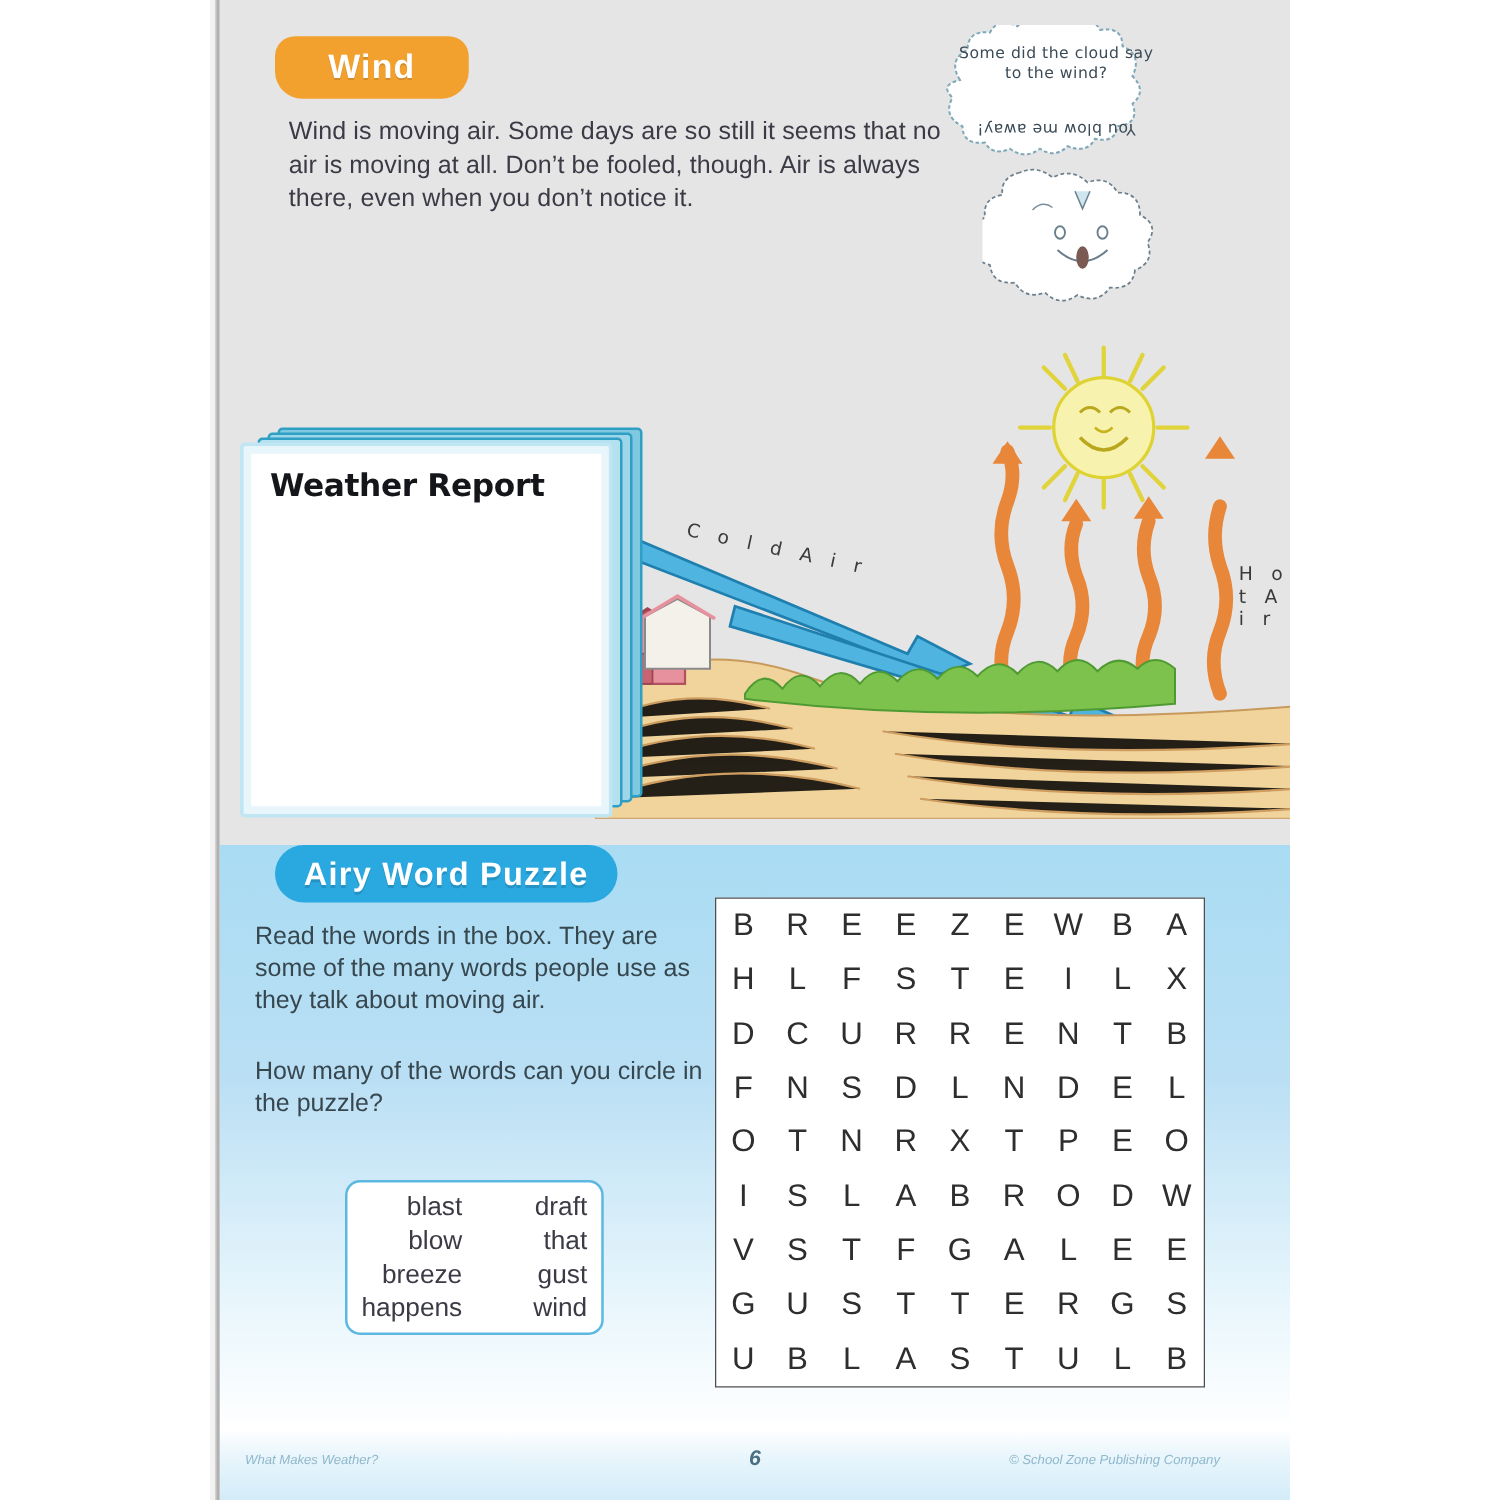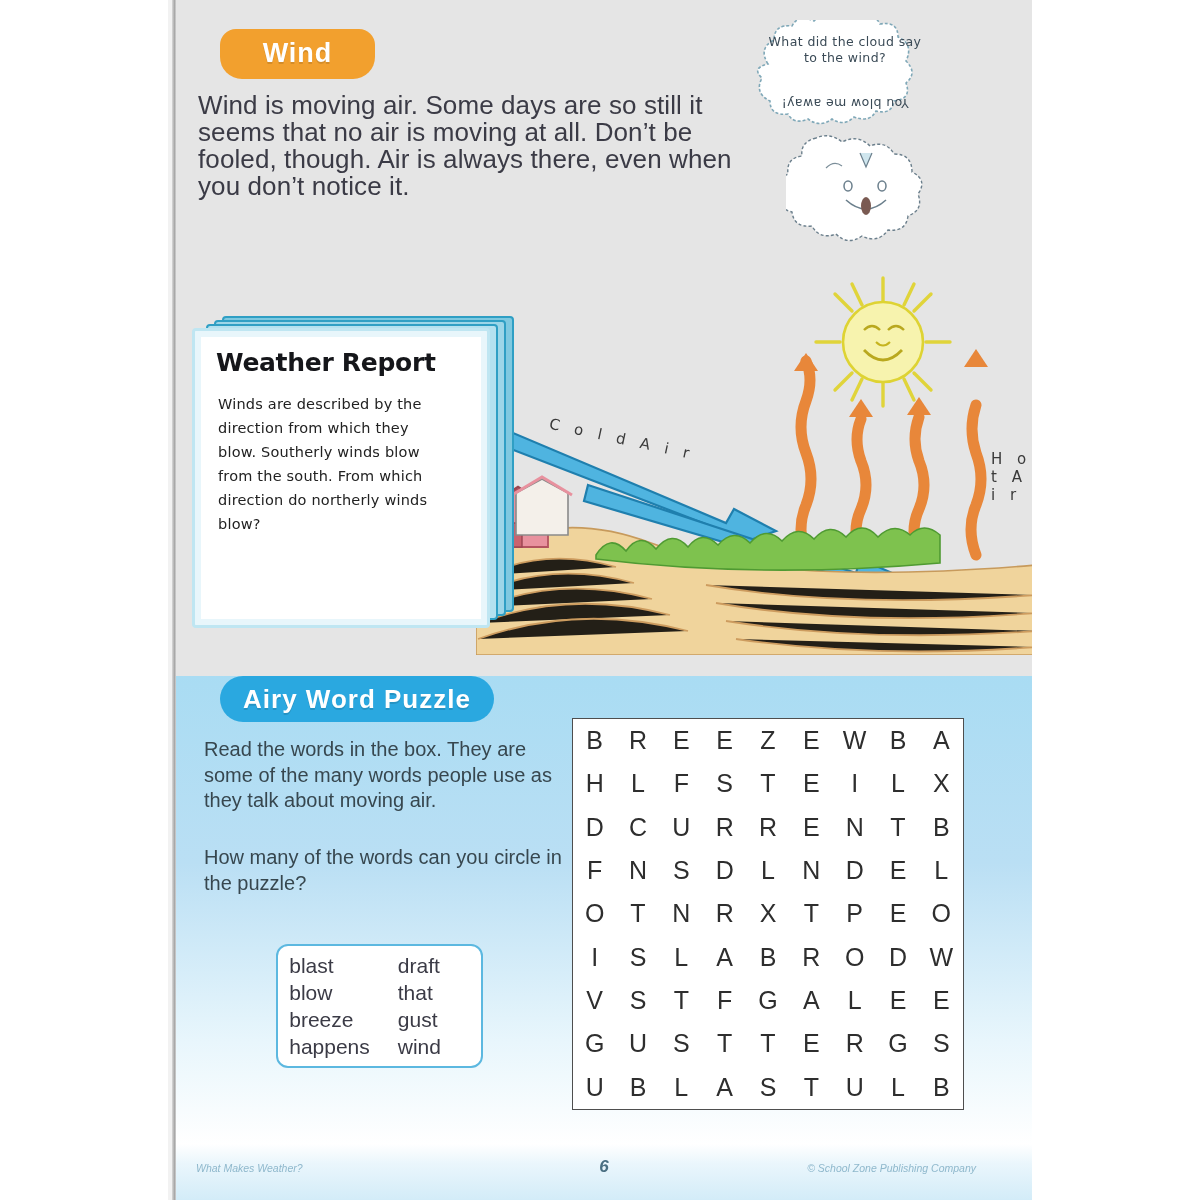--- a/index.html
+++ b/index.html
@@ -44,23 +44,24 @@
     left:44px; top:676px; width:274px; height:46px;
     background:#2aa8e0;
     border-radius:24px;
     font-size:26px;
   }
 
   
   .body-text{
     position:absolute;
     color:#3b3b46;
-    font-size:26px;
+    font-size:20px;
     line-height:27px;
     letter-spacing:0.1px;
+    margin-left:33px;
   }
   #p1{ left:22px; top:92px; width:540px; }
   #p2{ left:22px; top:180px; width:575px; }
 
   .puz-text{
     position:absolute;
     color:#37474f;
     font-size:20px;
     line-height:25.5px;
   }
@@ -86,21 +87,21 @@
     font-family:"DejaVu Sans", sans-serif;
     letter-spacing:0.4px;
   }
 
   .cloud-face{ position:absolute; left:610px; top:128px; width:160px; height:120px; }
 
   
   .sun{ position:absolute; left:632px; top:272px; width:150px; height:140px; }
 
   
-  .report-stack{ position:absolute; left:14px; top:308px; width:330px; height:312px; }
+  .report-stack{ position:absolute; left:14px; top:334px; width:330px; height:312px; }
   .rp{ position:absolute; border:2px solid #2f9fc4; border-radius:4px; }
   .rp1{ left:32px; top:8px; width:288px; height:292px; background:#7fc9e0; }
   .rp2{ left:24px; top:12px; width:288px; height:292px; background:#9cd6e8; }
   .rp3{ left:16px; top:16px; width:288px; height:292px; background:#b4e1ef; }
   .rp-front{
     left:2px; top:20px; width:292px; height:294px;
     background:#ffffff;
     border:3px solid #bfe6f2;
     box-shadow:inset 0 0 0 6px #e8f6fb;
   }
@@ -130,21 +131,21 @@
   
   .blue-sec{
     position:absolute; left:0; top:676px; width:856px; height:468px;
     background:linear-gradient(to bottom,#a9dcf3 0%,#badff4 40%,#e8f6fc 78%,#ffffff 100%);
   }
 
   
   .wordbank{
     position:absolute; left:100px; top:944px; width:203px; height:120px;
     background:#ffffff; border:2px solid #5cb8e0; border-radius:12px;
-    display:flex; align-items:center; justify-content:center; gap:28px;
+    display:flex; align-items:center; justify-content:center; gap:28px;text-align:right;
   }
   .wb-col{ display:flex; flex-direction:column; }
   .wb-col div{
     font-size:21px; line-height:27px; color:#3b3b46;
   }
   .wb-col.right div{ width:72px; }
 
   
   .grid{
     position:absolute; left:396px; top:718px; width:390px; height:390px;
@@ -183,21 +184,21 @@
   <div class="pill pill-wind">
     <span>Wind</span>
   </div>
 
   <div class="body-text" id="p1">Wind is moving air. Some days are so still it seems that no air is moving at all. Don’t be fooled, though. Air is always there, even when you don’t notice it.</div>
 
   <div class="joke-bubble">
     <svg width="188" height="112" viewBox="0 0 188 112">
       <path d="M18 44 q-10 -16 6 -24 q0 -16 18 -14 q6 -12 22 -5 q10 -11 22 -2 q12 -10 24 0 q14 -7 20 5 q18 -3 18 13 q16 7 8 24 q12 12 0 22 q6 16 -12 18 q-2 14 -18 10 q-6 12 -22 6 q-10 10 -22 2 q-12 9 -24 0 q-14 6 -20 -5 q-18 2 -18 -13 q-16 -8 -8 -23 q-11 -10 6 -14 Z" fill="#ffffff" stroke="#7fa8b8" stroke-width="1.6" stroke-dasharray="3 2"></path>
     </svg>
-    <div class="joke-q">What did the cloud say to the wind?</div>
+    <div class="joke-q">Some did the cloud say to the wind?</div>
     <div class="joke-a">You blow me away!</div>
   </div>
 
   <svg class="cloud-face" viewBox="0 0 160 120">
     <path d="M30 10 q-16 4 -14 18 q-16 2 -14 18 q-14 6 -6 20 q-6 14 10 18 q2 16 20 14 q8 14 24 8 q12 12 26 2 q16 8 26 -6 q18 2 20 -14 q16 -6 10 -22 q10 -14 -6 -22 q0 -18 -18 -18 q-8 -14 -24 -8 q-12 -12 -28 -4 q-12 -10 -26 -4 Z" fill="#ffffff" stroke="#6b7f8c" stroke-width="1.4" stroke-dasharray="3 2.2"></path>
     <path d="M40 40 q8 -8 16 -2" fill="none" stroke="#7b8e99" stroke-width="1.2"></path>
     <ellipse cx="62" cy="58" rx="4" ry="5" fill="none" stroke="#6b7f8c" stroke-width="1.5"></ellipse>
     <ellipse cx="96" cy="58" rx="4" ry="5" fill="none" stroke="#6b7f8c" stroke-width="1.5"></ellipse>
     <path d="M60 72 q20 18 40 0" fill="none" stroke="#6b7f8c" stroke-width="1.6"></path>
     <ellipse cx="80" cy="78" rx="5" ry="9" fill="#7a5a52"></ellipse>
@@ -275,21 +276,20 @@
 
   <div class="label-hand" id="lbl-cold">C o l d   A i r</div>
   <div class="label-hand" id="lbl-hot">H o t   A i r</div>
 
   <div class="report-stack">
     <div class="rp rp1"></div>
     <div class="rp rp2"></div>
     <div class="rp rp3"></div>
     <div class="rp rp-front"></div>
     <div class="rp-title">Weather Report</div>
-    <div class="rp-body">Winds are described by the direction from which they blow. Southerly winds blow from the south. From which direction do northerly winds blow?</div>
   </div>
 
   <div class="pill pill-puzzle">
     <span>Airy Word Puzzle</span>
   </div>
 
   <div class="puz-text" id="q1">Read the words in the box. They are some of the many words people use as they talk about moving air.</div>
   <div class="puz-text" id="q2">How many of the words can you circle in the puzzle?</div>
 
   <div class="wordbank">

